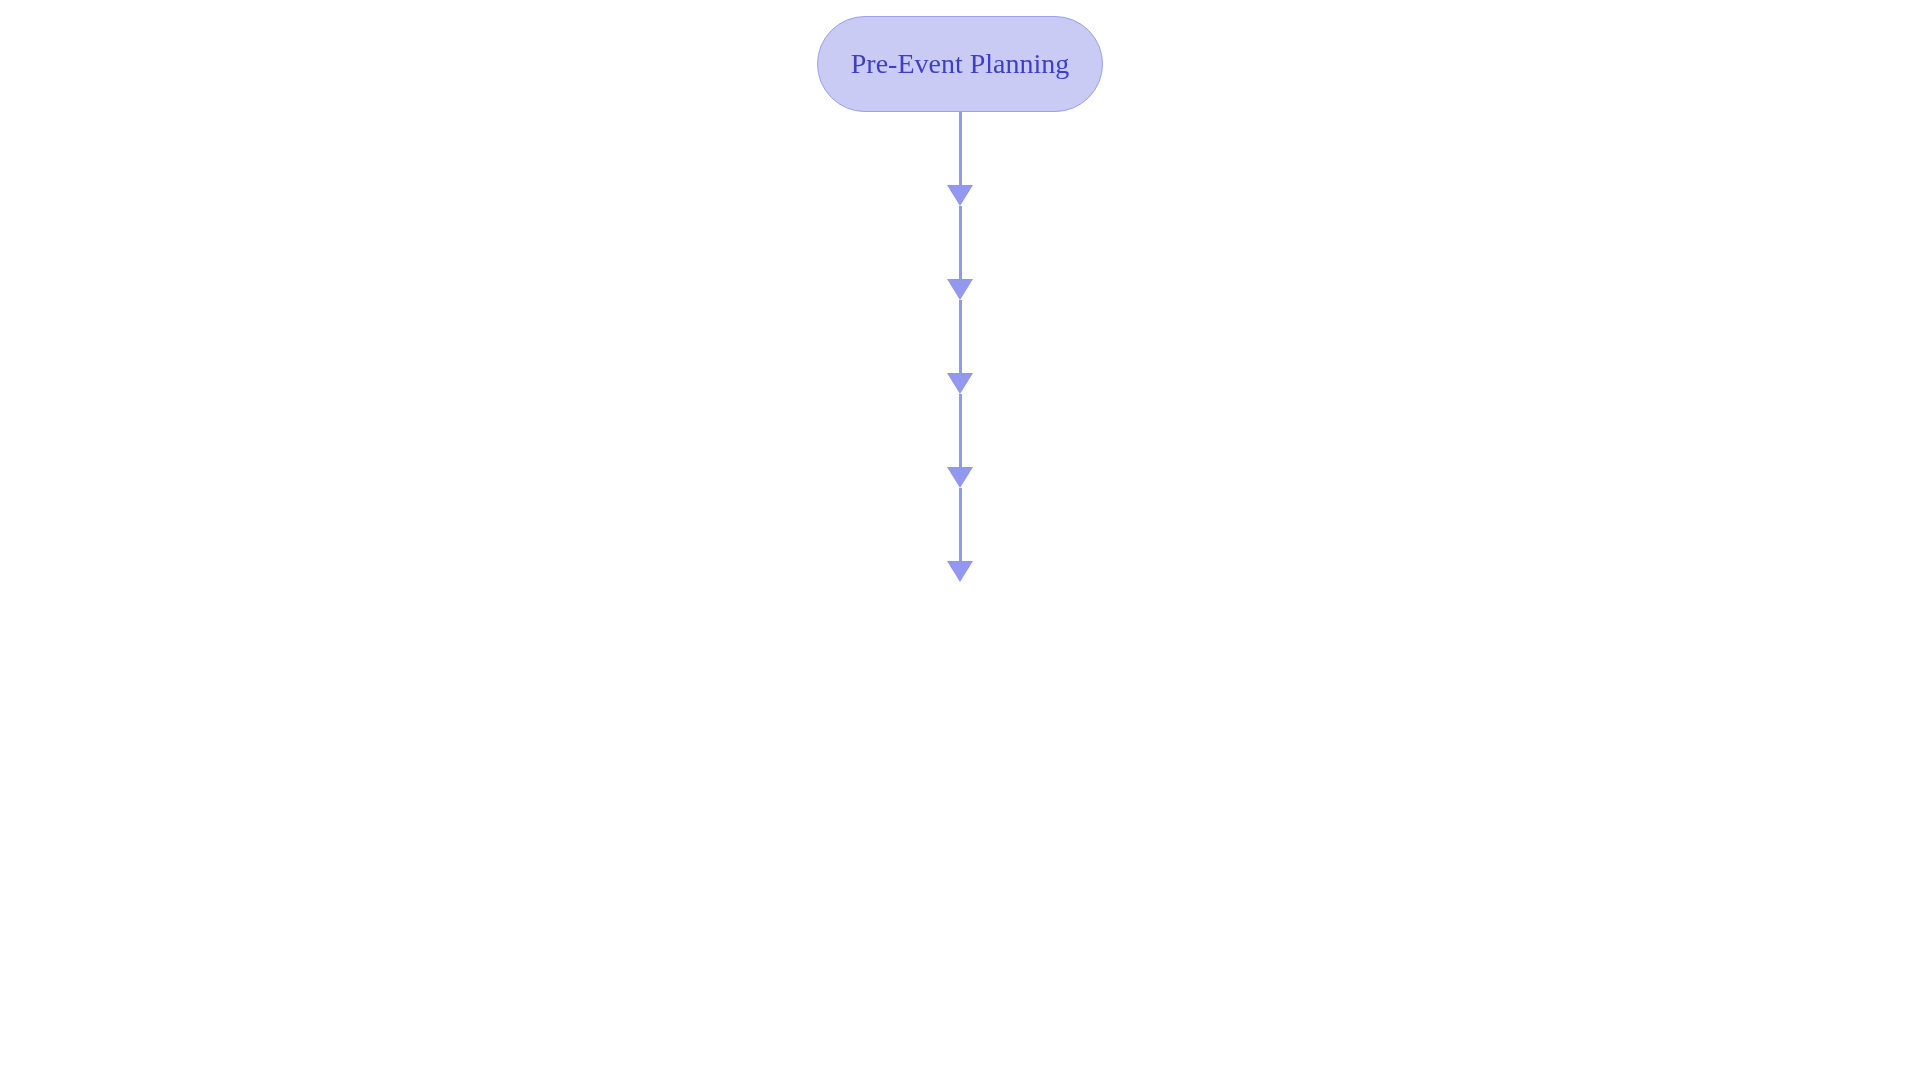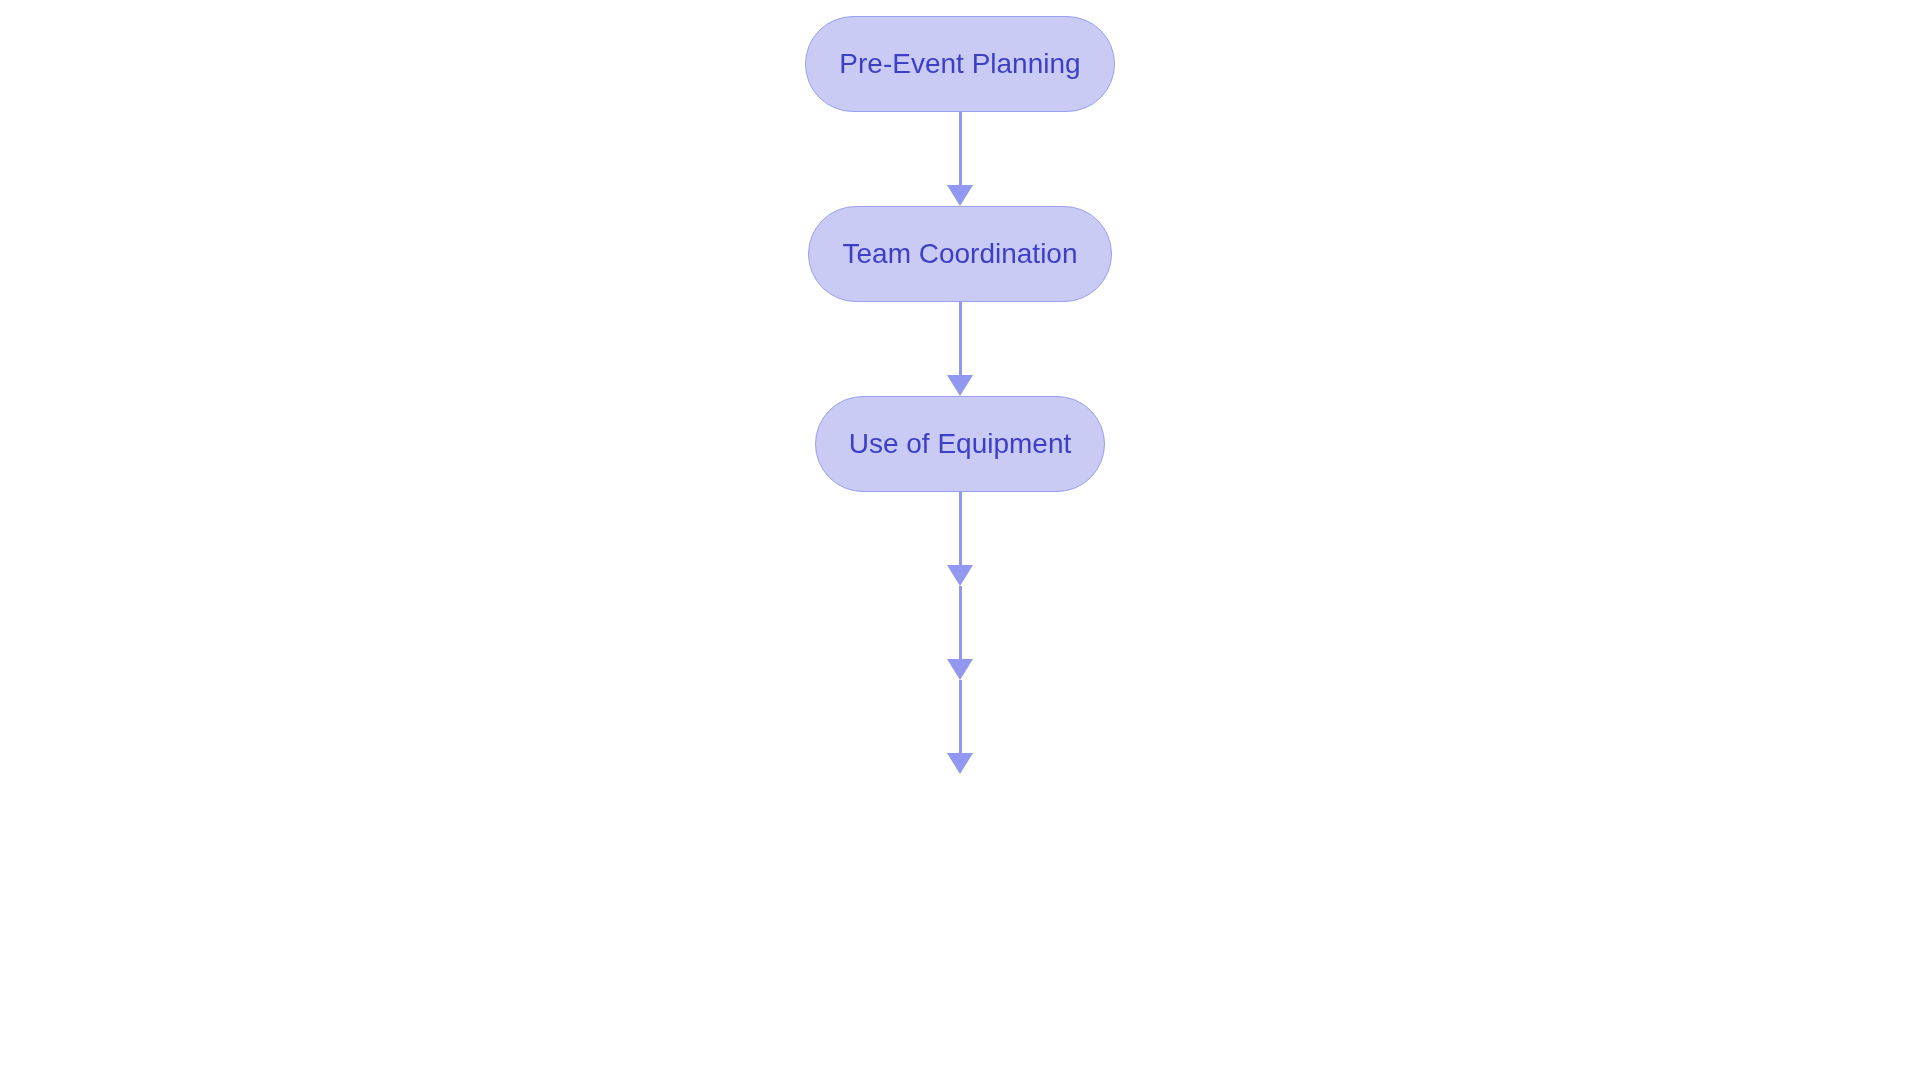--- a/index.html
+++ b/index.html
@@ -30,20 +30,21 @@
     box-sizing: border-box;
     height: 96px;
     padding: 0 33px;
     min-width: 162px;
     display: flex;
     align-items: center;
     justify-content: center;
     background: var(--node-fill, #c9cbf5);
     border: 1.5px solid var(--node-border, #9aa0ee);
     border-radius: 48px;
+    font-family: Liberation Serif, serif;
   }
   .node-label {
     color: var(--node-text, #3d40c4);
     font-size: 28px;
     line-height: 1;
     white-space: nowrap;
   }
   .arrow {
     height: 94px;
     display: flex;
@@ -68,29 +69,23 @@
 
 <div class="canvas" style="--bg: #ffffff; --node-fill: #c9cbf5; --node-border: #9aa0ee; --node-text: #3d40c4; --arrow-color: #9297f0;">
   <div class="flowchart" id="flowchart">
       <div class="node">
         <span class="node-label">Pre-Event Planning</span>
       </div>
       <div class="arrow">
         <div class="arrow-line"></div>
         <div class="arrow-head"></div>
       </div>
-      <div class="node">
-        <span class="node-label">Team Coordination</span>
-      </div>
       <div class="arrow">
         <div class="arrow-line"></div>
         <div class="arrow-head"></div>
-      </div>
-      <div class="node">
-        <span class="node-label">Use of Equipment</span>
       </div>
       <div class="arrow">
         <div class="arrow-line"></div>
         <div class="arrow-head"></div>
       </div>
       <div class="arrow">
         <div class="arrow-line"></div>
         <div class="arrow-head"></div>
       </div>
       <div class="arrow">

